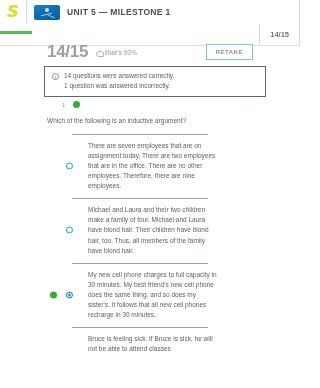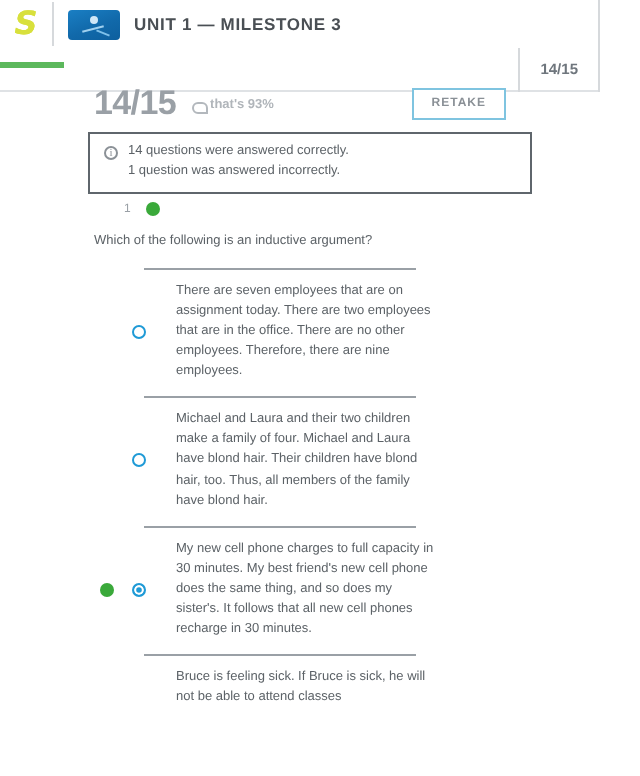--- a/index.html
+++ b/index.html
@@ -164,21 +164,21 @@
   <div class="topbar">
     <div class="logo-wrap">
       <span class="logo-s">S</span>
     </div>
     <div class="vdiv"></div>
     <div class="unit-icon">
       <span class="ui-dot"></span>
       <span class="ui-line"></span>
       <span class="ui-line2"></span>
     </div>
-    <div class="unit-title">UNIT 1 — MILESTONE 3</div>
+    <div class="unit-title">UNIT 5 — MILESTONE 1</div>
     <div class="topbar-right">
       <div class="tb-div"></div>
     </div>
   </div>
 
   <div class="strip2">
     <div class="s2div"></div>
     <div class="strip2-score">14/15</div>
     <div class="s2div"></div>
   </div>

